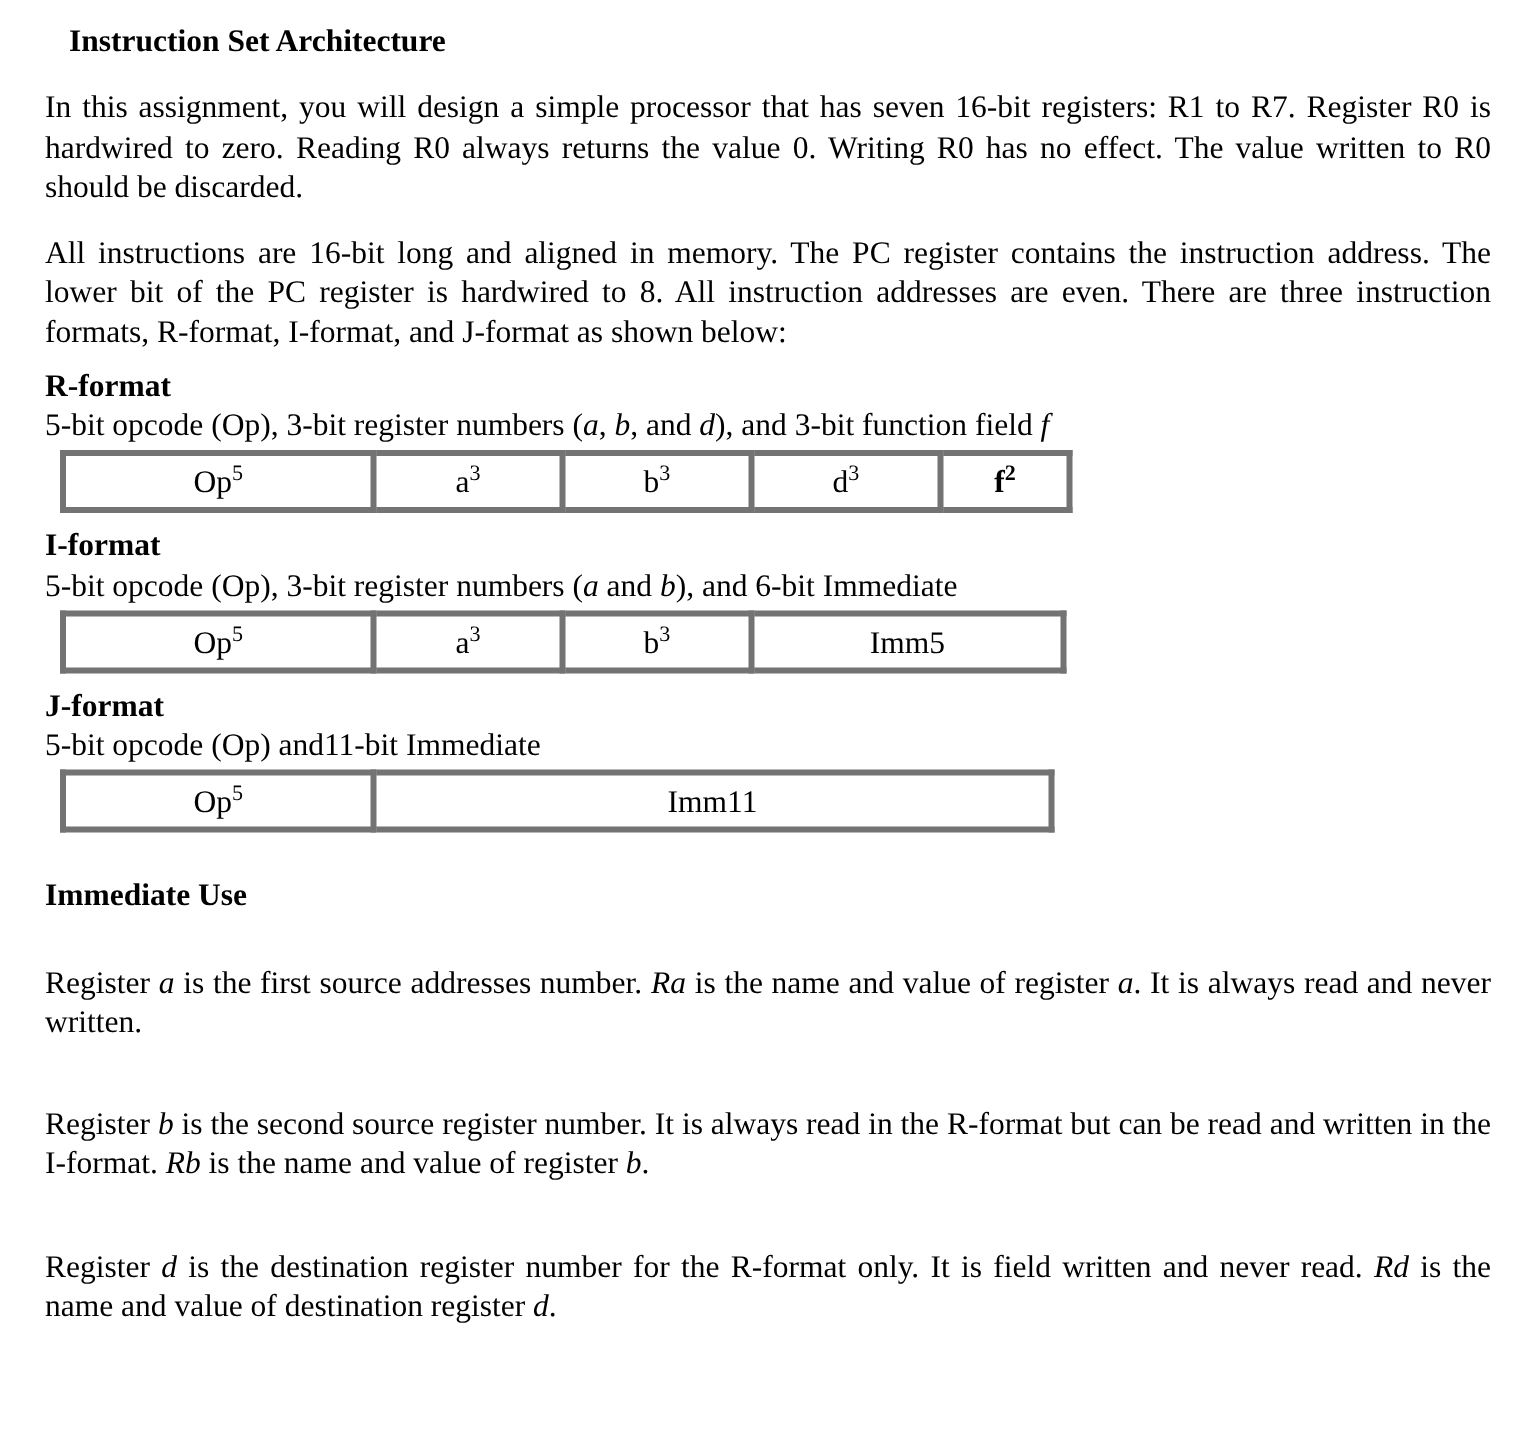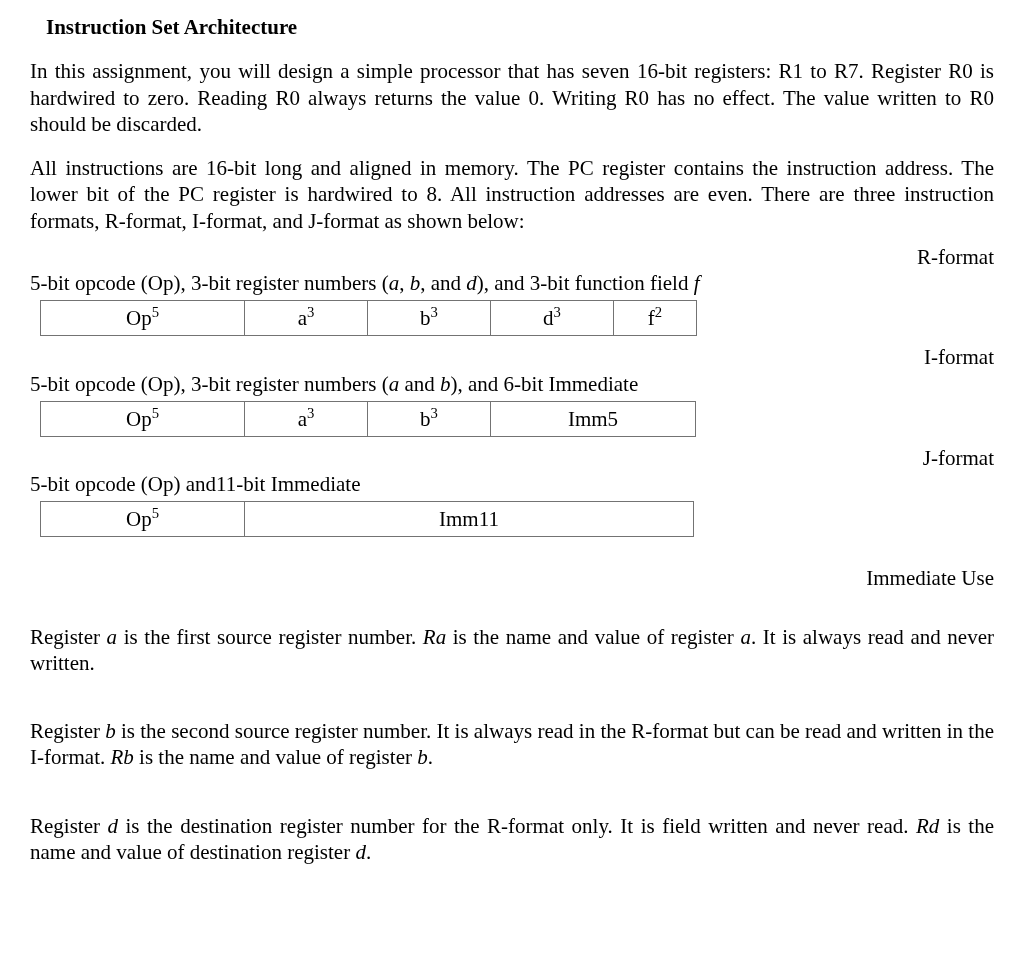--- a/index.html
+++ b/index.html
@@ -19,42 +19,41 @@
   .italic { font-style: italic; }
   p { margin: 18px 0 10px 0; }
   p.justify { text-align: justify; }
   h2.sec {
     font-size: 21px;
     font-weight: bold;
     margin: 4px 0 2px 16px;
   }
   h3.fmt {
     font-size: 21px;
-    font-weight: normal;
+    font-weight: bold;
     margin: 8px 0 0 0;
-    text-align: right;
   }
   .desc { margin: 0 0 4px 0; }
 
   .tblwrap { padding-left: 10px; }
   table.fmt {
     border-collapse: collapse;
     margin: 2px 0 6px 0;
   }
   table.fmt td {
-    border: 1px solid #737373;
+    border: 4px solid #737373;
     height: 34px;
     text-align: center;
     vertical-align: middle;
     font-size: 21px;
     padding: 0;
   }
   .w5 { width: 203px; } 
   .w3 { width: 122px; } 
-  .w2 { width: 82px;  } 
+  .w2 { width: 82px; font-weight: bold;  } 
   .w11 { width: 448px; } 
   .wimm5 { width: 204px; } 
 
   sup { font-size: 0.7em; vertical-align: super; line-height: 0; }
 
   .gap { height: 14px; }
 </style>
 </head>
 <body>
 
@@ -109,21 +108,21 @@
   </tr>
 </tbody>
     </table>
 </div>
 
 <div class="gap"></div>
 <h3 class="fmt">Immediate Use</h3>
 <div class="gap"></div>
 
 <p class="justify">
-  <span>Register </span><span class="italic">a</span><span> is the first source register number. </span><span class="italic">Ra</span><span> is the name and value of register </span><span class="italic">a</span><span>. It is always read and never written.</span>
+  <span>Register </span><span class="italic">a</span><span> is the first source addresses number. </span><span class="italic">Ra</span><span> is the name and value of register </span><span class="italic">a</span><span>. It is always read and never written.</span>
 </p>
 
 <div class="gap"></div>
 
 <p class="justify">
   <span>Register </span><span class="italic">b</span><span> is the second source register number. It is always read in the R-format but can be read and written in the I-format. </span><span class="italic">Rb</span><span> is the name and value of register </span><span class="italic">b</span><span>.</span>
 </p>
 
 <div class="gap"></div>
 

